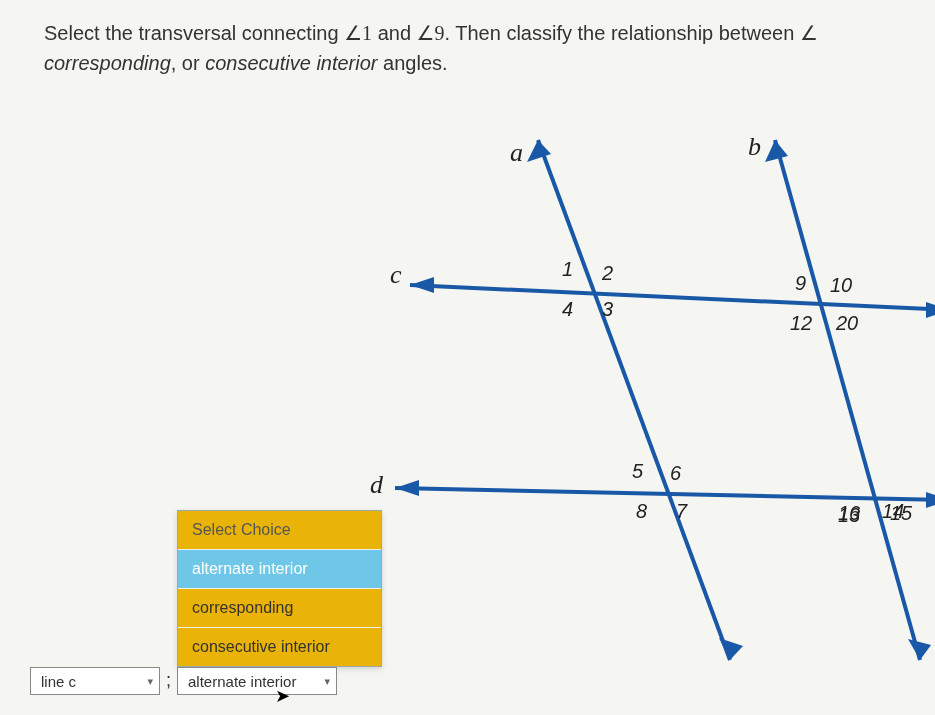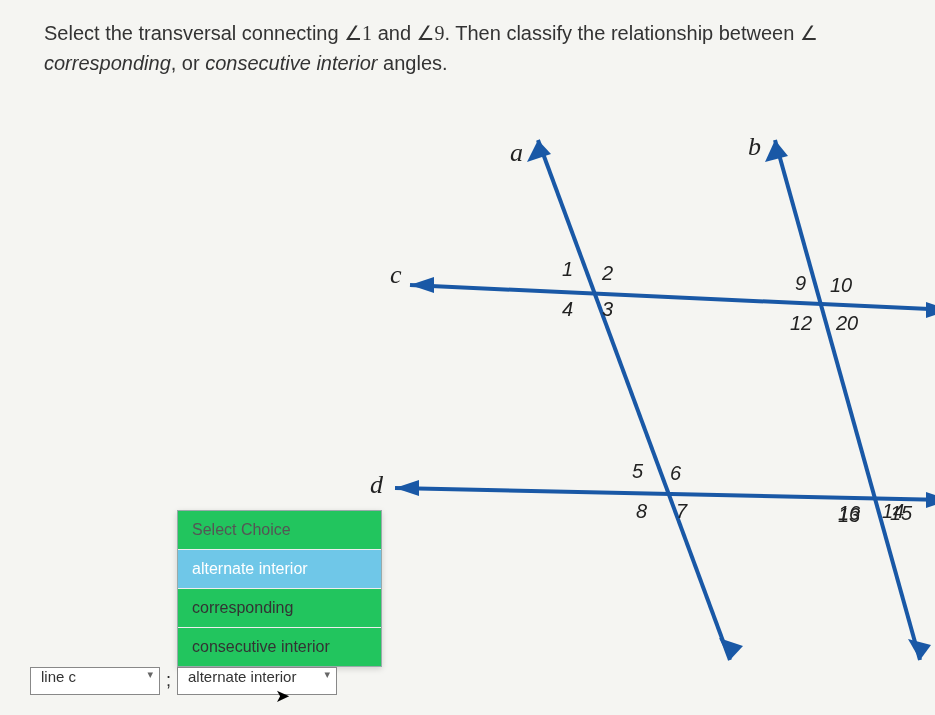--- a/index.html
+++ b/index.html
@@ -51,41 +51,42 @@
       align-items: flex-end;
       gap: 6px;
     }
     .select-box {
       border: 1px solid #888;
       background: #fff;
       font-size: 15px;
       color: #333;
       height: 28px;
       display: flex;
+      align-items: center;
       padding: 0 6px 0 10px;
       cursor: pointer;
       position: relative;
     }
     .select-box.first { width: 130px; }
     .select-box.second { width: 160px; }
     .chev {
       margin-left: auto;
       font-size: 11px;
       color: #666;
     }
     .semi {
       font-size: 18px;
       padding-bottom: 4px;
     }
     .dropdown {
       position: absolute;
       left: 177px;
       bottom: 48px;
       width: 205px;
-      background: #22c55e;
+      background: #eab308;
       border: 1px solid #9aa;
       box-shadow: 0 2px 6px rgba(0,0,0,0.15);
       font-size: 16px;
     }
     .dropdown .opt {
       padding: 10px 14px;
       border-bottom: 1px solid #eee;
       color: #333;
       cursor: pointer;
     }

